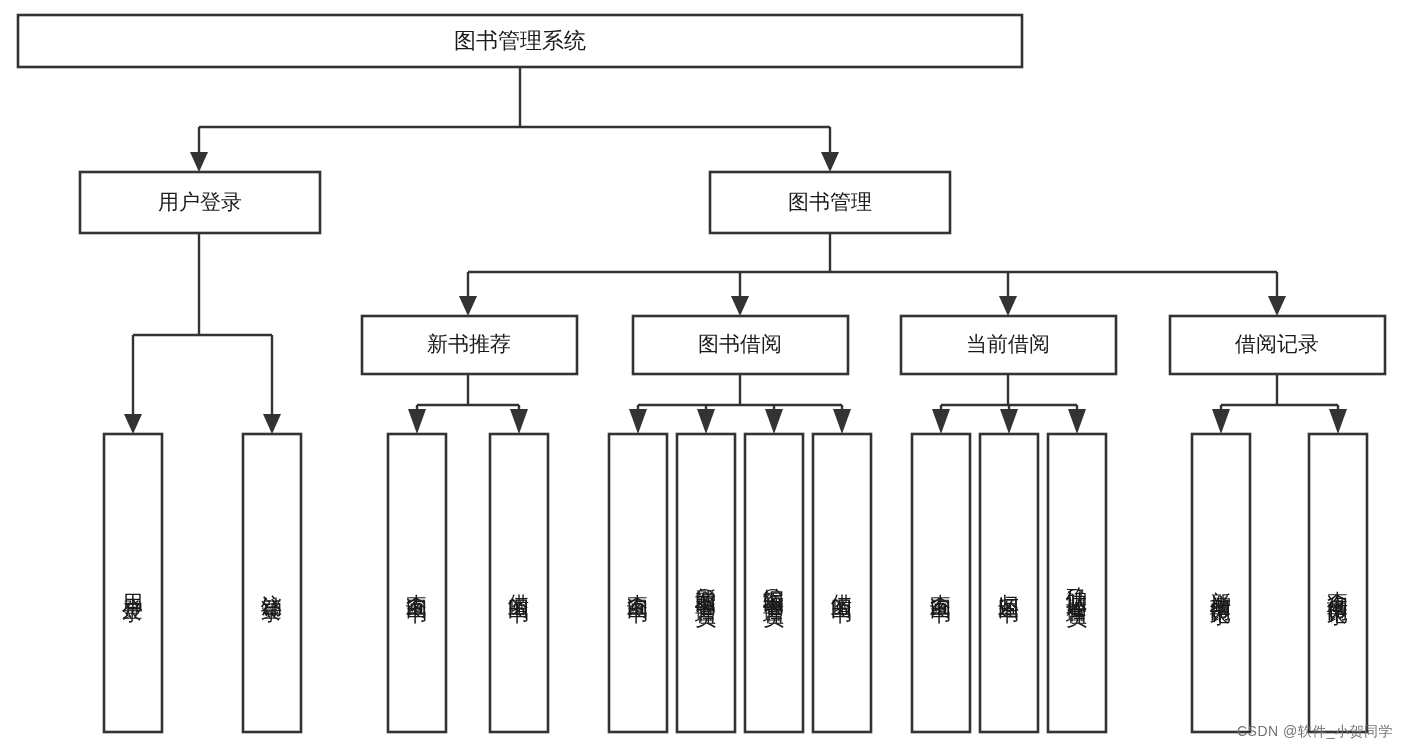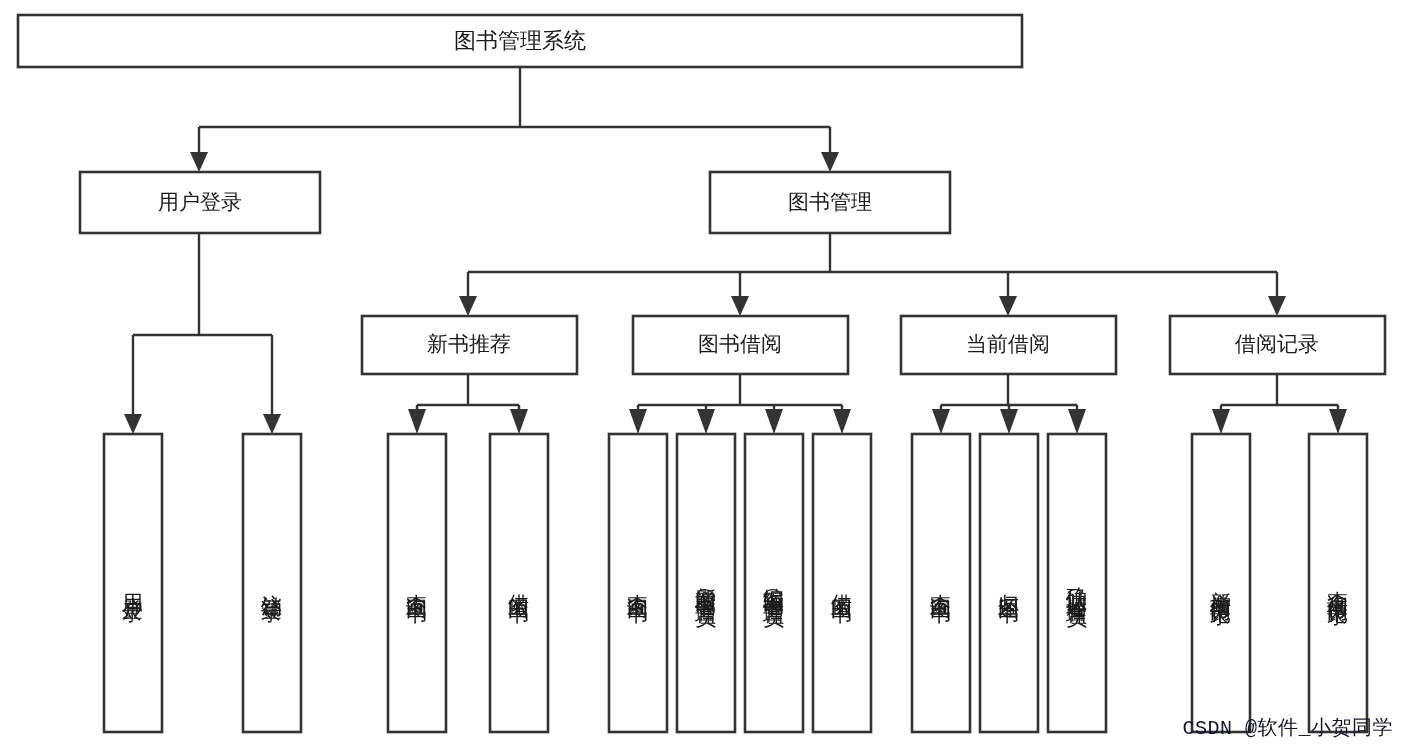--- a/index.html
+++ b/index.html
@@ -66,23 +66,23 @@
     align-items: center;
     justify-content: center;
     text-align: center;
     white-space: nowrap;
     pointer-events: none;
   }
   .watermark {
     position: absolute;
     right: 12px;
     bottom: 6px;
-    font-family: Liberation Mono, monospace;
-    font-size: 20px;
-    color: #0f172a;
+    font-family: Liberation Sans, sans-serif;
+    font-size: 14px;
+    color: #737373;
     letter-spacing: 0.5px;
     white-space: nowrap;
   }
 </style>
 </head>
 <body>
 
 <div id="diagram-root">
 
   <svg id="tree-svg" viewBox="0 0 1405 747">

